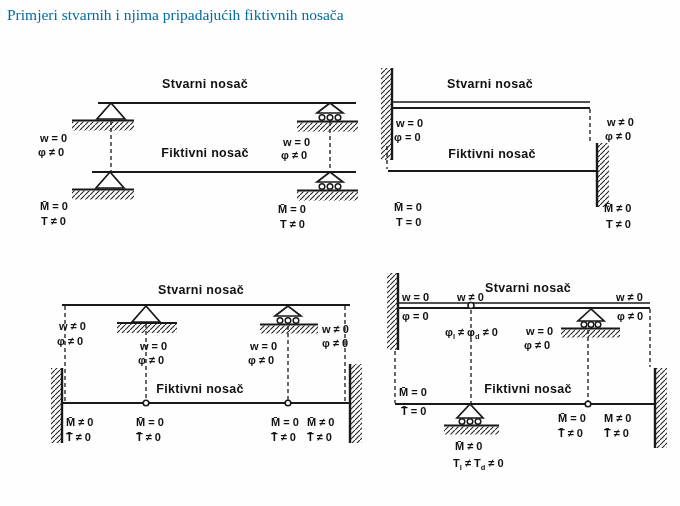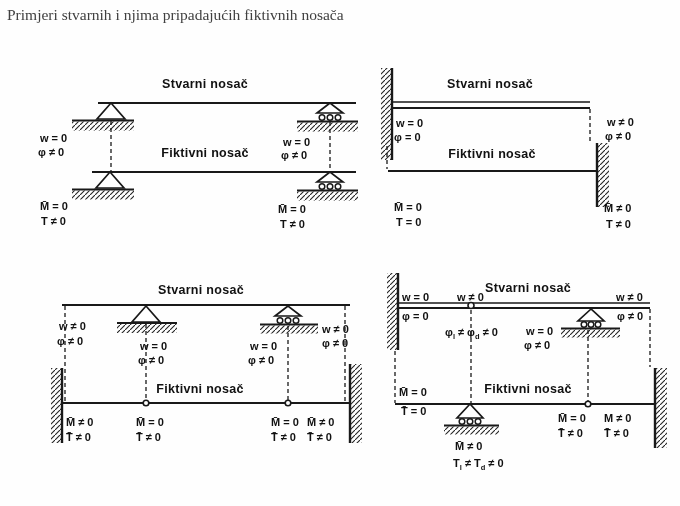--- a/index.html
+++ b/index.html
@@ -1,17 +1,17 @@
 <!DOCTYPE html>
 <html><head>
 <meta charset="utf-8">
 <style>
   html,body{margin:0;padding:0;background:#fff;}
   .canvas{position:relative;width:680px;height:506px;background:#fefefe;overflow:hidden;}
-  .title{position:absolute;left:7px;top:6px;font-family:"Liberation Serif",serif;font-size:15.5px;color:#404040;white-space:nowrap;}
+  .title{position:absolute;left:7px;top:6px;font-family:"Liberation Serif",serif;font-size:15.5px;color:#0369a1;white-space:nowrap;}
   svg{position:absolute;left:0;top:0;}
   .beam{stroke:#191919;stroke-width:2.2;}
   .beamthin{stroke:#191919;stroke-width:1.4;}
   .ground{stroke:#191919;stroke-width:2.1;}
   .wall{stroke:#191919;stroke-width:2.4;}
   .tri{fill:#fff;stroke:#191919;stroke-width:1.7;stroke-linejoin:miter;}
   .roll{fill:#fff;stroke:#191919;stroke-width:1.5;}
   .hinge{fill:#fff;stroke:#191919;stroke-width:1.6;}
   .dash{stroke:#191919;stroke-width:1.3;stroke-dasharray:4 3;fill:none;}
   .lbl{font-family:"Liberation Sans",sans-serif;font-size:11px;font-weight:bold;fill:#111;}

